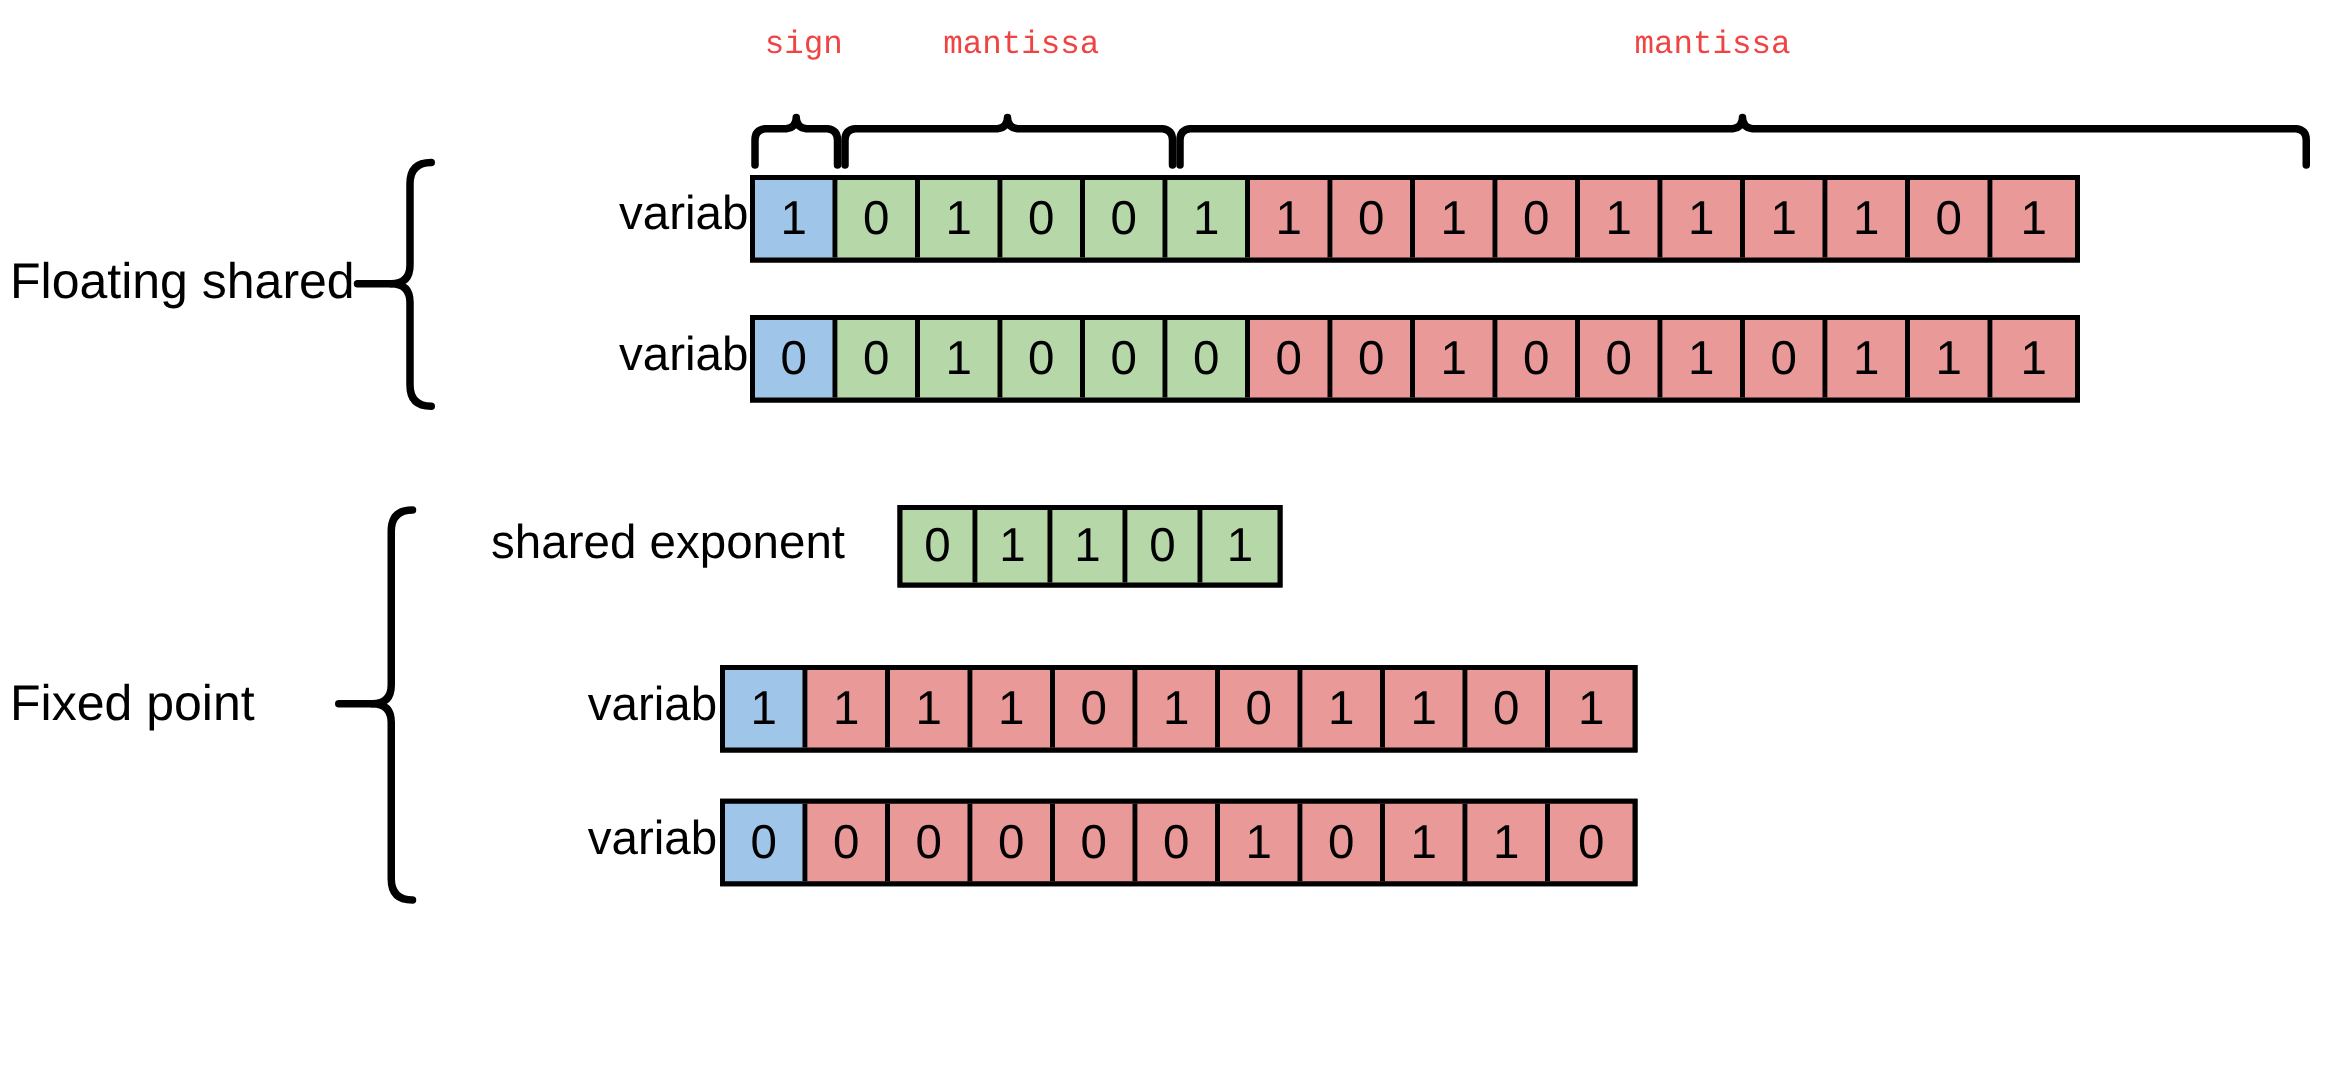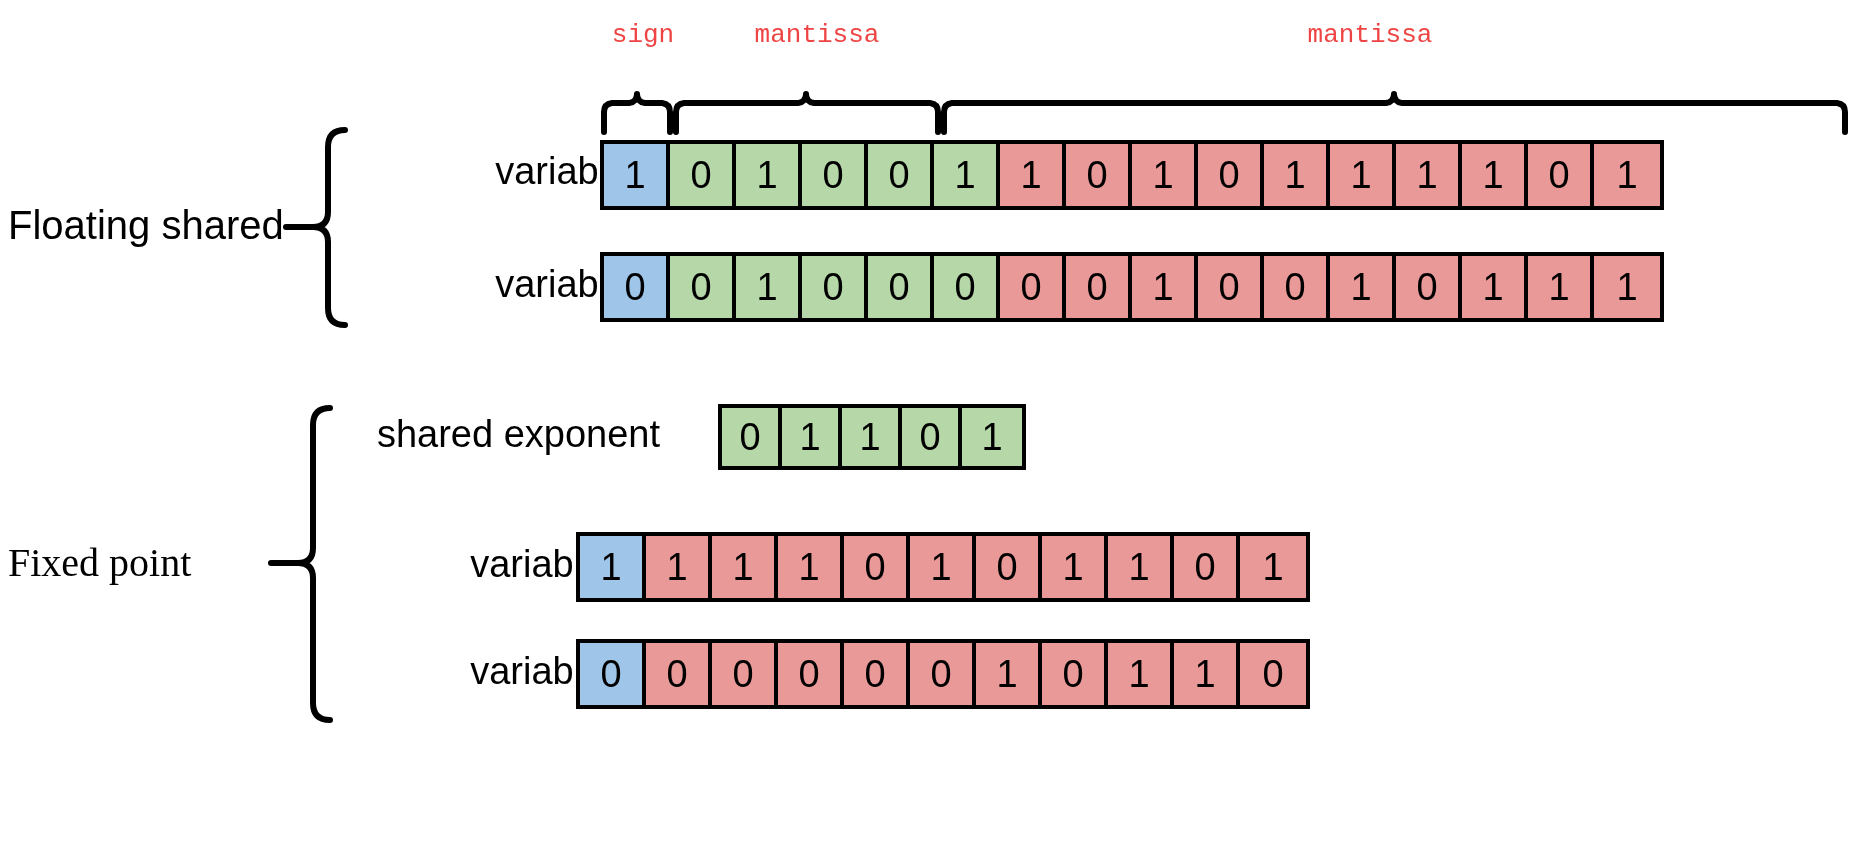--- a/index.html
+++ b/index.html
@@ -90,27 +90,27 @@
 <div id="diagram">
 
   <div class="field-label" style="left:604px; top:22px; width:78px;">sign</div>
 
   <div class="field-label" style="left:692px; top:22px; width:250px;">mantissa</div>
 
   <div class="field-label" style="left:1000px; top:22px; width:740px;">mantissa</div>
 
   <div class="section-label" style="left:8px; top:205px;">Floating shared</div>
 
-  <div class="section-label" style="left:8px; top:543px;font-family:Liberation Serif, serif;">Fixed point</div>
+  <div class="section-label" style="left:8px; top:543px;">Fixed point</div>
 
   <div class="row-label" style="left:360px; top:152px; width:300px;">variable 1</div>
 
   <div class="row-label" style="left:360px; top:265px; width:300px;">variable 2</div>
 
-  <div class="row-label" style="left:290px; top:415px; width:370px;">shared exponent</div>
+  <div class="row-label" style="left:306px; top:415px; width:370px;">shared exponent</div>
 
   <div class="row-label" style="left:335px; top:545px; width:300px;">variable 1</div>
 
   <div class="row-label" style="left:335px; top:652px; width:300px;">variable 2</div>
 
   <div class="bitrow" id="row-float-1" style="left:600px; top:140px;">
       <div class="bitcell sign">1</div>
       <div class="bitcell exponent">0</div>
       <div class="bitcell exponent">1</div>
       <div class="bitcell exponent">0</div>

